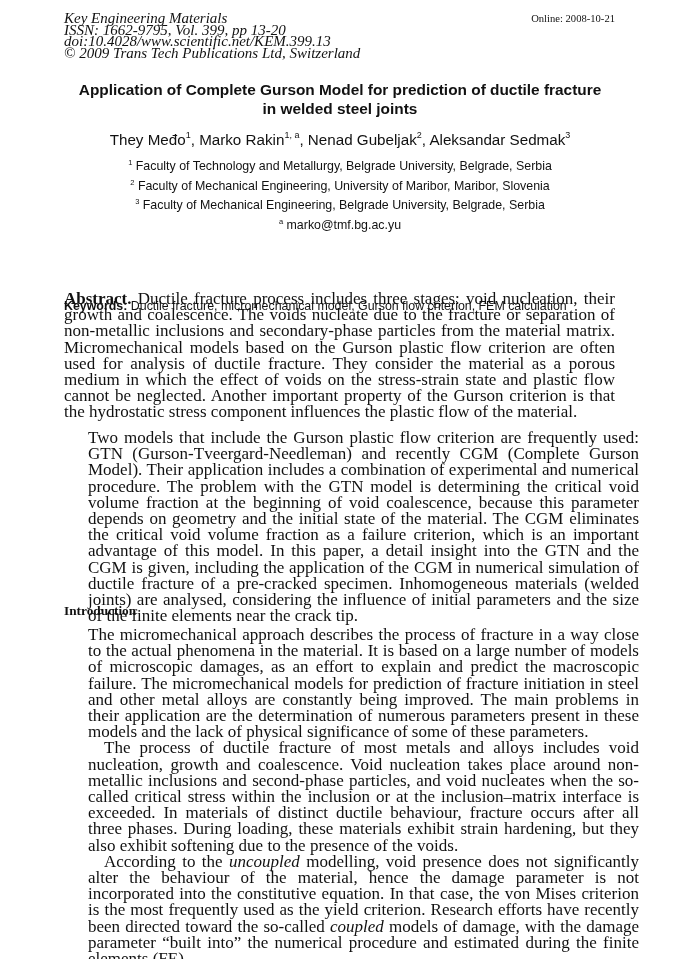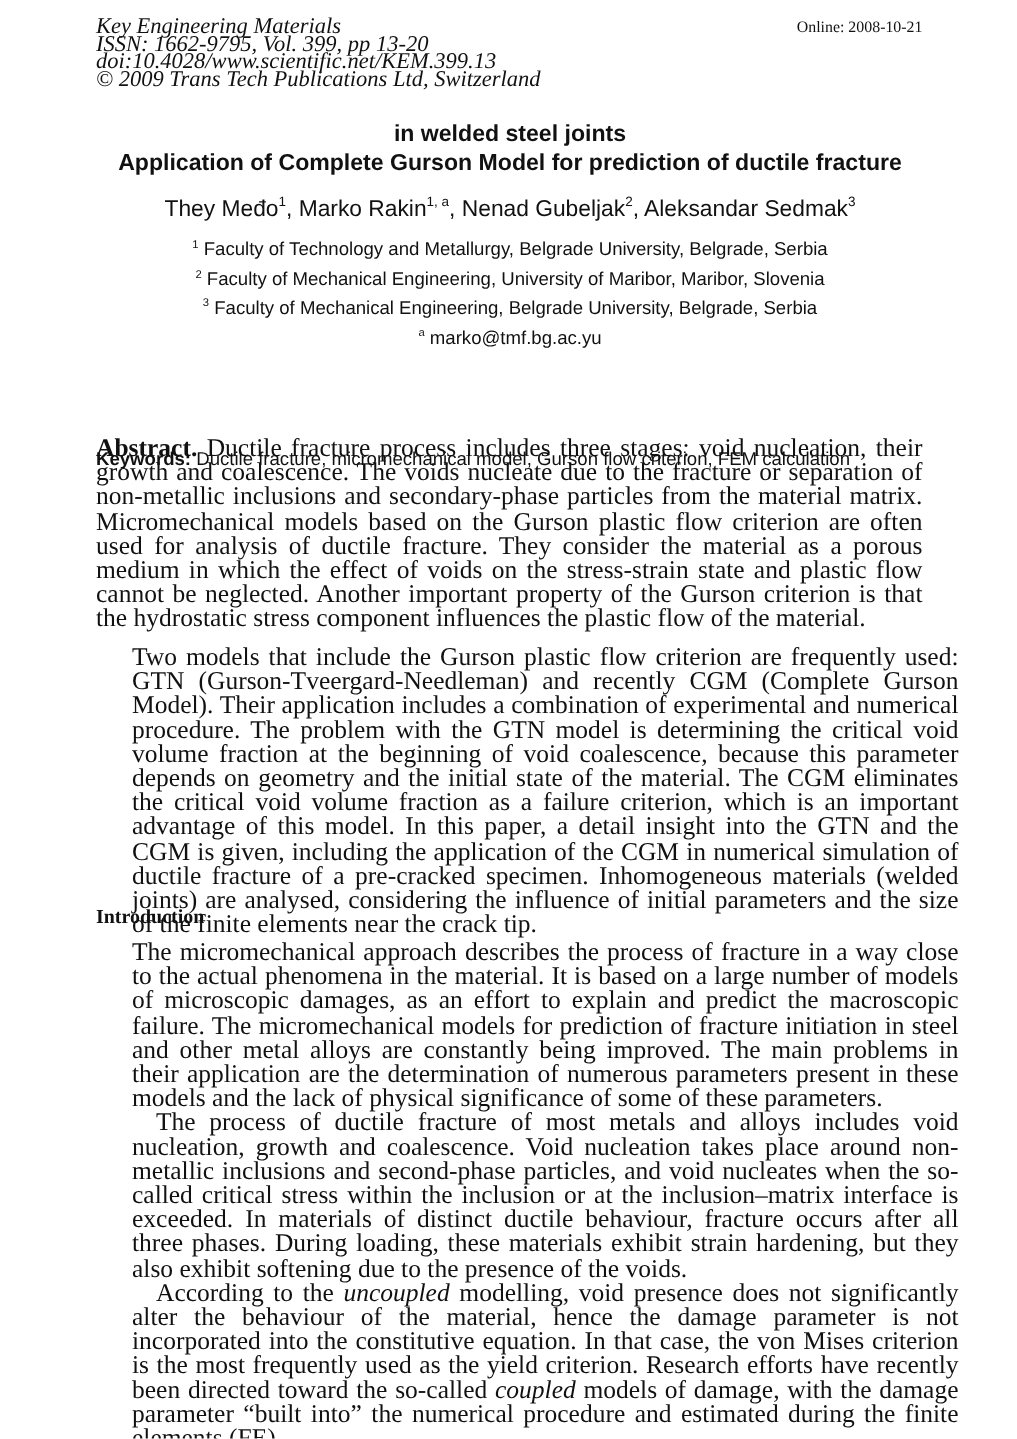--- a/index.html
+++ b/index.html
@@ -58,22 +58,22 @@
 
 <div class="header-left">
   <div>Key Engineering Materials</div>
   <div>ISSN: 1662-9795, Vol. 399, pp 13-20</div>
   <div>doi:10.4028/www.scientific.net/KEM.399.13</div>
   <div>© 2009 Trans Tech Publications Ltd, Switzerland</div>
 </div>
 <div class="header-right">Online: 2008-10-21</div>
 
 <div class="title">
+  <div>Application of Complete Gurson Model for prediction of ductile fracture</div>
   <div>in welded steel joints</div>
-  <div>Application of Complete Gurson Model for prediction of ductile fracture</div>
 </div>
 
 <div class="authors">
   <span>They Međo</span><sup>1</sup><span>, </span><span>Marko Rakin</span><sup>1, a</sup><span>, </span><span>Nenad Gubeljak</span><sup>2</sup><span>, </span><span>Aleksandar Sedmak</span><sup>3</sup>
 </div>
 
 <div class="affils">
   <div><sup>1</sup><span> Faculty of Technology and Metallurgy, Belgrade University, Belgrade, Serbia</span></div>
   <div><sup>2</sup><span> Faculty of Mechanical Engineering, University of Maribor, Maribor, Slovenia</span></div>
   <div><sup>3</sup><span> Faculty of Mechanical Engineering, Belgrade University, Belgrade, Serbia</span></div>

